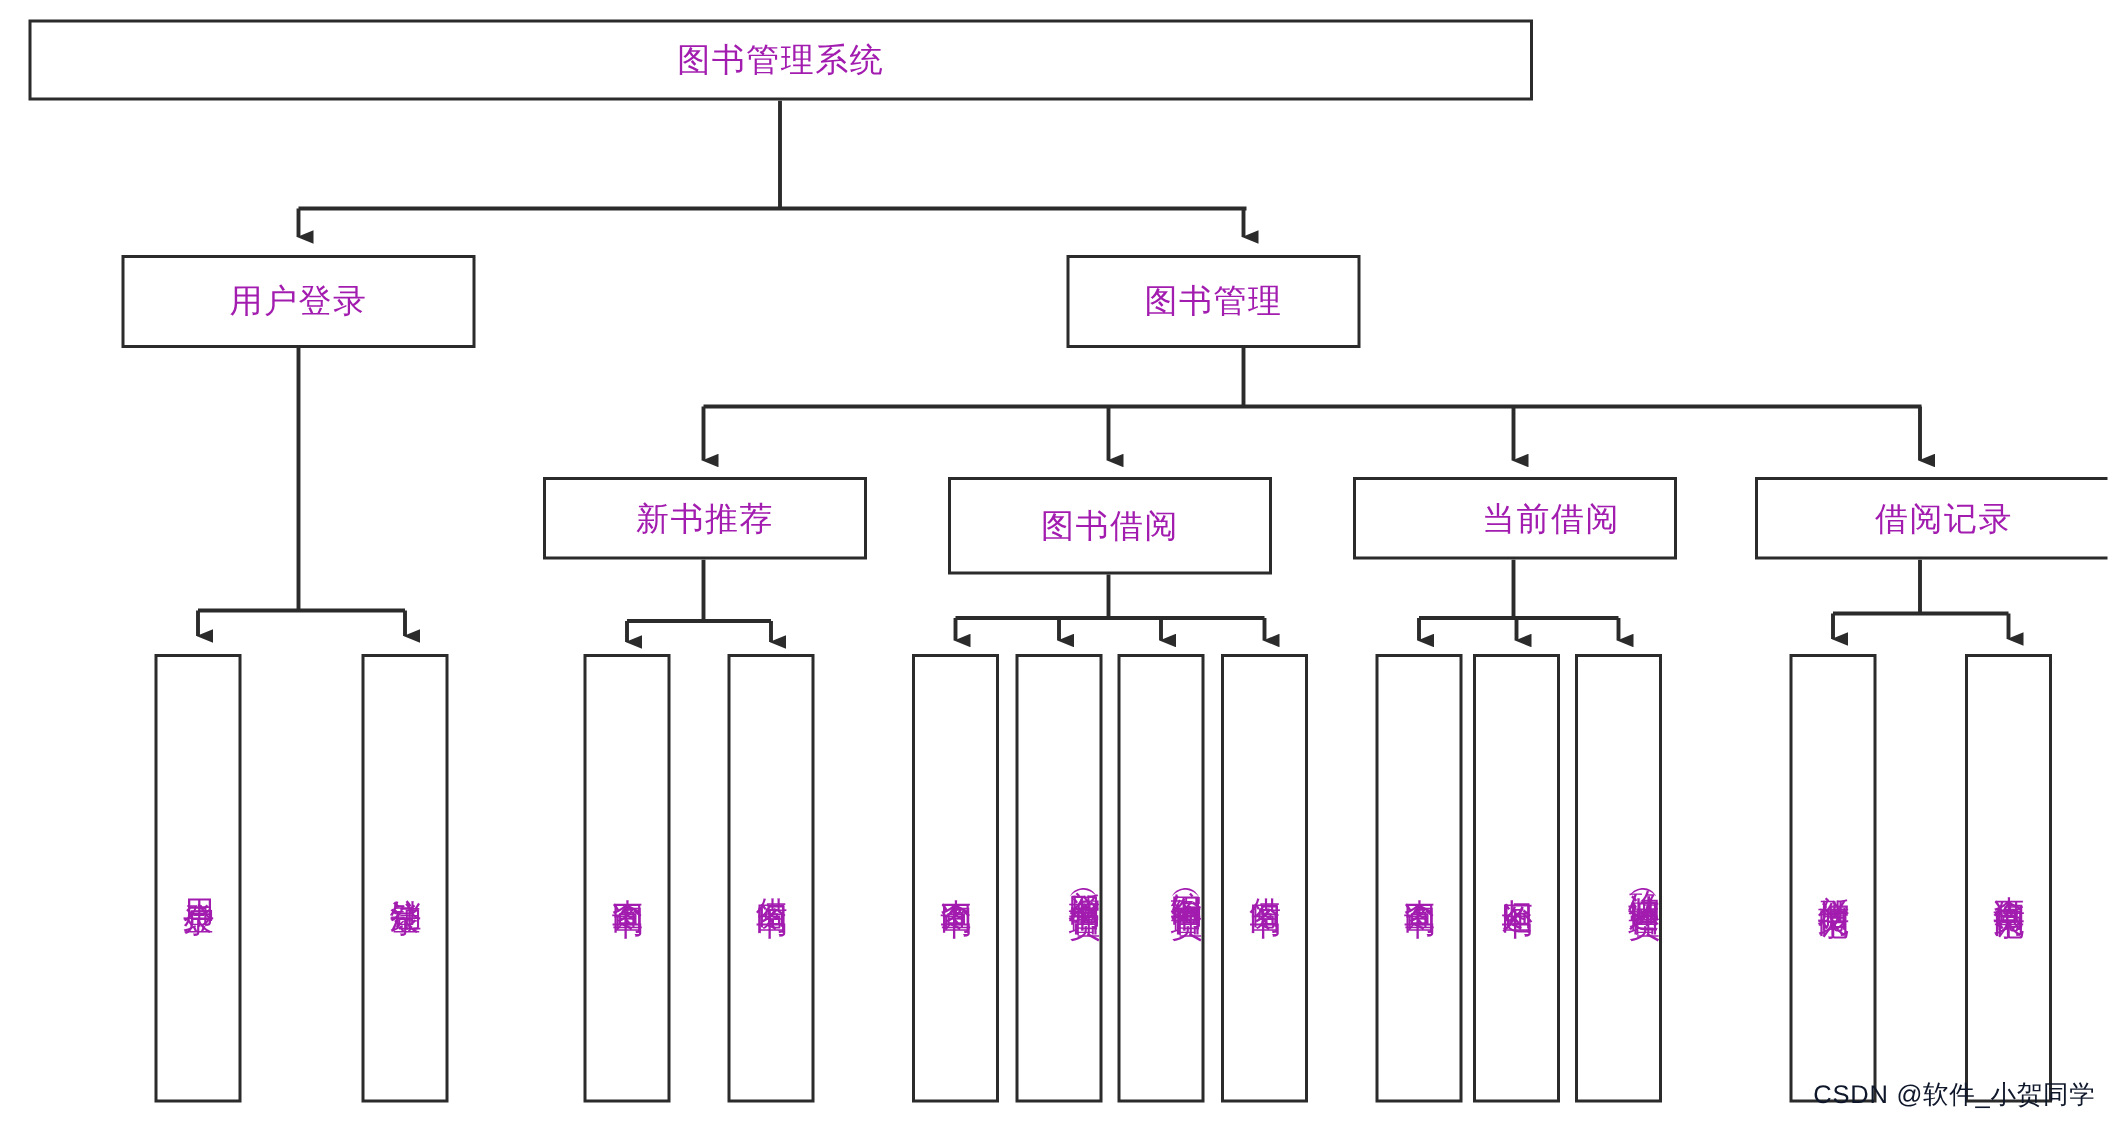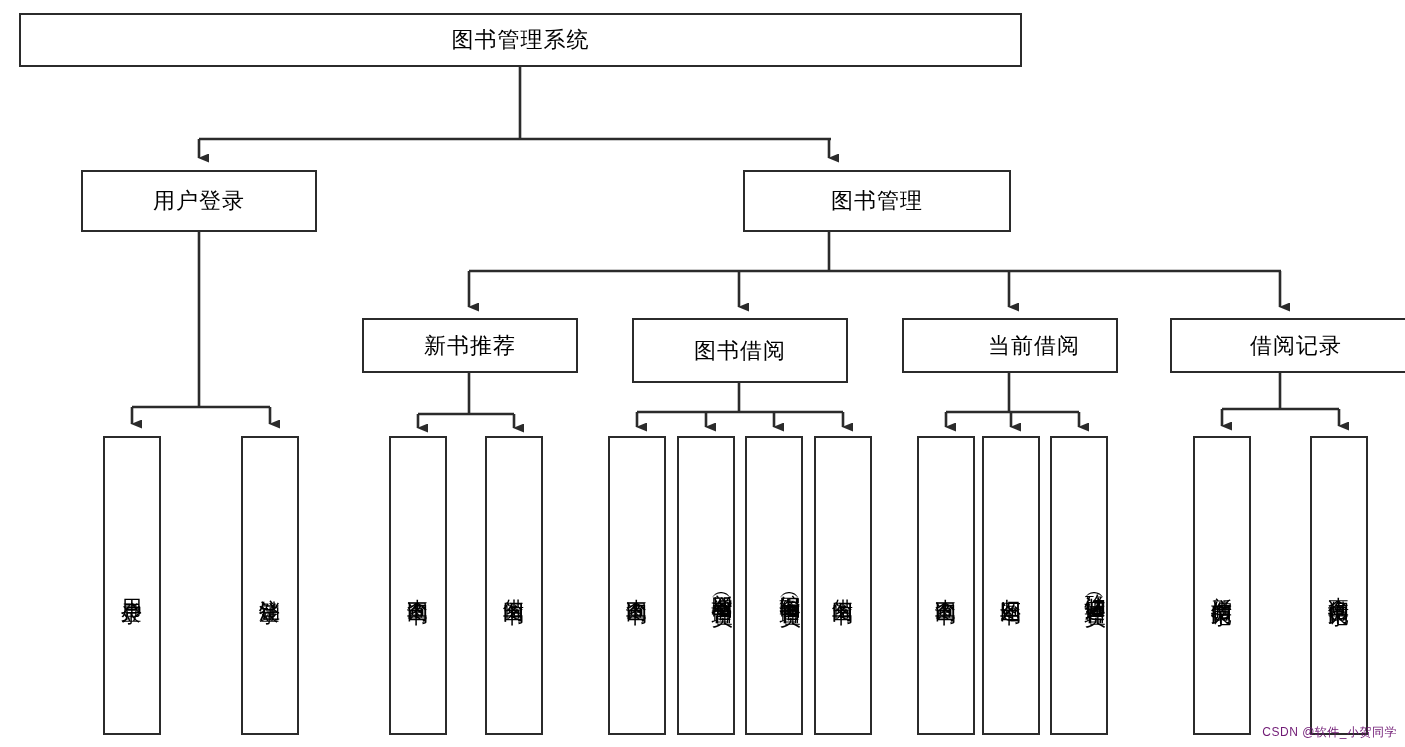--- a/index.html
+++ b/index.html
@@ -21,21 +21,21 @@
     background: #ffffff;
   }
   .node {
     position: absolute;
     box-sizing: border-box;
     background: #ffffff;
     border: 2px solid #2b2b2b;
     display: flex;
     align-items: center;
     justify-content: center;
-    color: #000000;
+    color: #a21caf;
   }
   .node.horiz {
     font-size: 22px;
     letter-spacing: 1px;
   }
   .node.vert {
     writing-mode: vertical-rl;
     text-orientation: upright;
     font-size: 21px;
     letter-spacing: 2px;
@@ -58,22 +58,22 @@
     left: 0;
     top: 0;
     width: 1405px;
     height: 747px;
     pointer-events: none;
   }
   #watermark {
     position: absolute;
     right: 8px;
     bottom: 6px;
-    font-size: 12px;
-    color: #701a75;
+    font-size: 17px;
+    color: #0f172a;
     letter-spacing: 0.5px;
     white-space: nowrap;
   }
 </style>
 </head>
 <body>
 
 <div id="diagram-root">
 
   <svg id="edges" viewBox="0 0 1405 747" xmlns="http://www.w3.org/2000/svg">
@@ -126,21 +126,21 @@
     </g>
   </svg>
 
   <div class="node horiz" style="left:19px; top:13px; width:1003px; height:54px;">
     <span>图书管理系统</span>
   </div>
 
   <div class="node horiz" style="left:81px; top:170px; width:236px; height:62px;">
     <span>用户登录</span>
   </div>
-  <div class="node horiz" style="left:743px; top:170px; width:268px; height:62px;justify-content:center;">
+  <div class="node horiz" style="left:711px; top:170px; width:196px; height:62px;justify-content:center;">
     <span>图书管理</span>
   </div>
 
   <div class="node horiz" style="left:362px; top:318px; width:216px; height:55px;">
     <span>新书推荐</span>
   </div>
   <div class="node horiz" style="left:632px; top:318px; width:216px; height:65px;">
     <span>图书借阅</span>
   </div>
   <div class="node horiz" style="left:902px; top:318px; width:216px; height:55px;padding-left:48px;">

